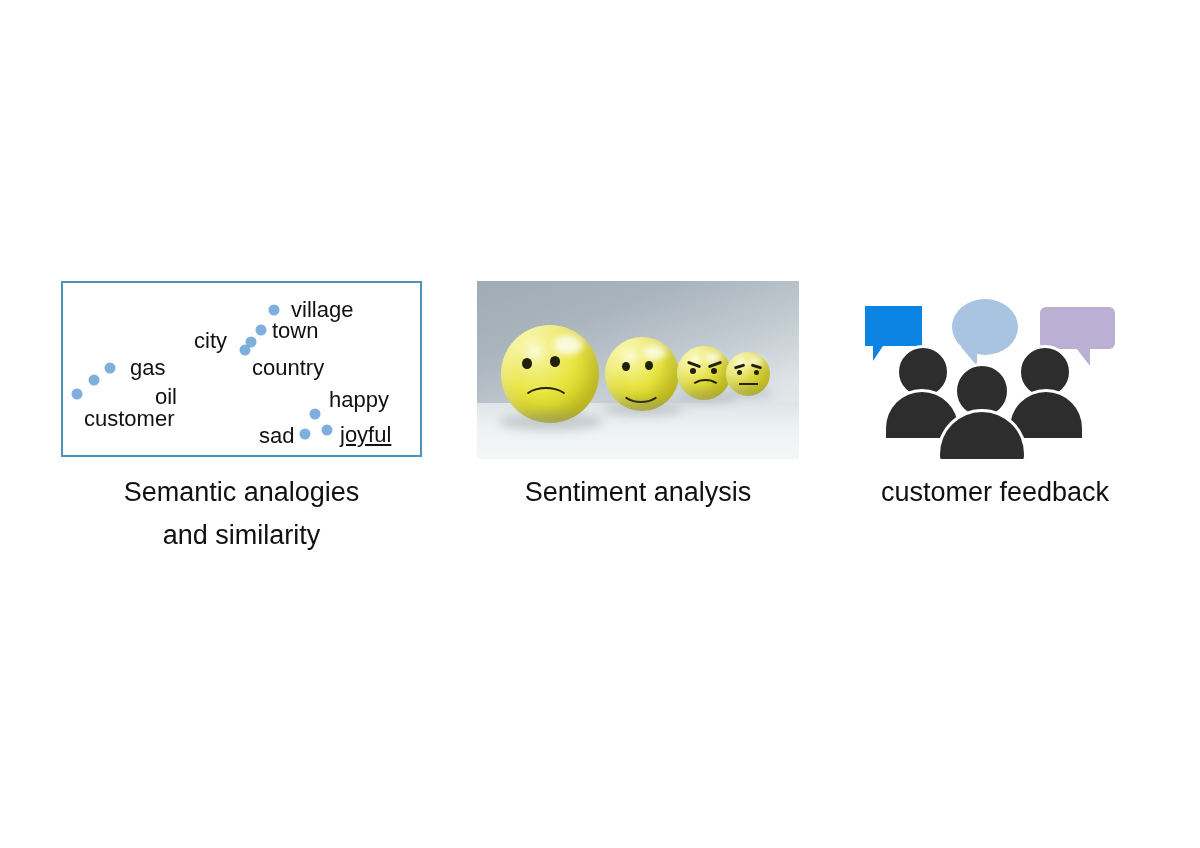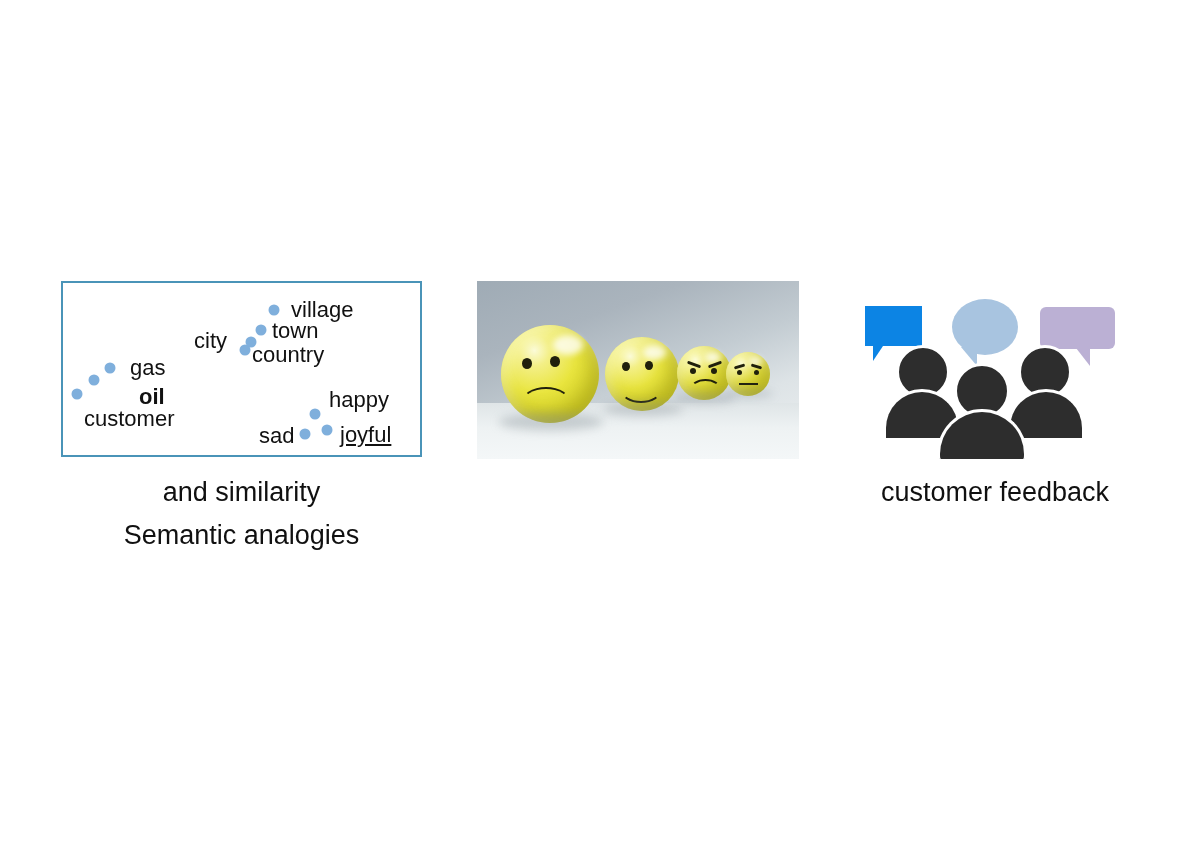--- a/index.html
+++ b/index.html
@@ -176,45 +176,45 @@
 
   <div class="panel" id="panel-semantic">
 
     <div id="embedding-figure">
 
       <div class="scatter-dot" style="left:14px; top:111px;"></div>
       <div class="scatter-dot" style="left:31px; top:97px;"></div>
       <div class="scatter-dot" style="left:47px; top:85px;"></div>
 
       <div class="scatter-label" style="left:67px;  top:85px;">gas</div>
-      <div class="scatter-label" style="left:76px;  top:114px;font-weight:bold;">oil</div>
+      <div class="scatter-label" style="left:92px;  top:114px;">oil</div>
       <div class="scatter-label" style="left:21px;  top:136px;">customer</div>
 
       <div class="scatter-dot" style="left:182px; top:67px;"></div>
       <div class="scatter-dot" style="left:188px; top:59px;"></div>
       <div class="scatter-dot" style="left:198px; top:47px;"></div>
       <div class="scatter-dot" style="left:211px; top:27px;"></div>
 
       <div class="scatter-label" style="left:228px; top:27px;">village</div>
       <div class="scatter-label" style="left:131px; top:58px;">city</div>
       <div class="scatter-label" style="left:209px; top:48px;">town</div>
-      <div class="scatter-label" style="left:189px; top:72px;">country</div>
+      <div class="scatter-label" style="left:189px; top:85px;">country</div>
 
       <div class="scatter-dot" style="left:242px; top:151px;"></div>
       <div class="scatter-dot" style="left:264px; top:147px;"></div>
       <div class="scatter-dot" style="left:252px; top:131px;"></div>
 
       <div class="scatter-label" style="left:266px; top:117px;">happy</div>
       <div class="scatter-label" style="left:196px; top:153px;">sad</div>
       <div class="scatter-label" style="left:277px; top:152px;text-decoration:underline;">joyful</div>
     </div>
 
     <div class="panel-caption">
+      <span class="cap-line">Semantic analogies</span>
       <span class="cap-line">and similarity</span>
-      <span class="cap-line">Semantic analogies</span>
     </div>
   </div>
 
   <div class="panel" id="panel-sentiment">
 
     <div id="emoji-photo">
       <div class="floor"></div>
 
       <div class="ball" style="left:24px; top:44px; width:98px; height:98px;">
         <div class="shine" style="left:52px; top:10px; width:30px; height:20px;"></div>
@@ -246,20 +246,23 @@
         <div class="shine" style="left:23px; top:5px; width:13px; height:9px;"></div>
         <div class="brow" style="left:8px;  top:13px; width:11px; height:2.8px; transform:rotate(-16deg);"></div>
         <div class="brow" style="left:25px; top:13px; width:11px; height:2.8px; transform:rotate(16deg);"></div>
         <div class="eye" style="left:11px; top:18px; width:5px; height:5px;"></div>
         <div class="eye" style="left:28px; top:18px; width:5px; height:5px;"></div>
         <div class="mouth flat" style="left:13px; top:31px; width:19px; height:0;"></div>
       </div>
       <div class="shadow-cast" style="position:absolute; left:247px; top:108px; width:49px; height:9px; border-radius:50%; background:rgba(130,140,146,0.28); filter:blur(4px);"></div>
     </div>
 
+    <div class="panel-caption">
+      <span class="cap-line">Sentiment analysis</span>
+    </div>
   </div>
 
   <div class="panel" id="panel-feedback">
 
     <div id="feedback-figure">
 
       <div class="bubble" style="left:14px; top:25px; width:57px; height:40px;">
         <div class="body" style="background:#0c84e4;"></div>
         <div class="tail" style="left:8px; top:40px; border-left:10px solid #0c84e4; border-bottom:15px solid transparent;"></div>
       </div>

